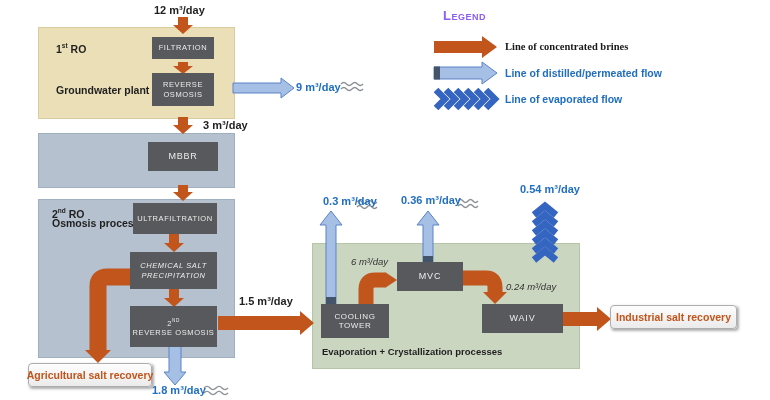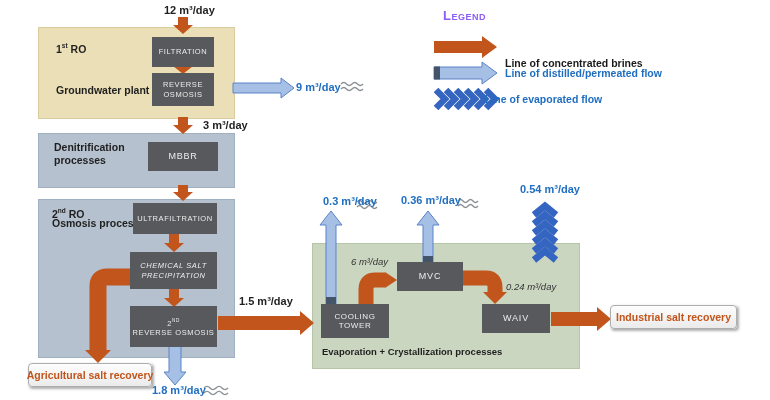--- a/index.html
+++ b/index.html
@@ -98,51 +98,49 @@
       <path d="M446 90 L455 99 L446 108"></path>
       <path d="M456 90 L465 99 L456 108"></path>
       <path d="M466 90 L475 99 L466 108"></path>
       <path d="M476 90 L485 99 L476 108"></path>
       <path d="M486 90 L495 99 L486 108"></path>
     </g>
   </svg>
 
   <div class="section-title" style="left:56px;top:39px;"><span>1</span><sup>st</sup><span> RO</span></div>
   <div class="section-title" style="left:56px;top:61px;margin-top:23px;">Groundwater plant</div>
-  <div class="section-title two-line" style="left:54px;top:141px;">Denitrification
-processes</div>
   <div class="section-title" style="left:52px;top:204px;"><span>2</span><sup>nd</sup><span> RO</span></div>
   <div class="section-title" style="left:52px;top:217px;">Osmosis process</div>
   <div class="section-title" style="left:322px;top:345px;font-size:9.5px;">Evaporation + Crystallization processes</div>
 
-  <div class="darkbox" style="left:152px;top:37px;width:62px;height:30px;">FILTRATION</div>
+  <div class="darkbox" style="left:152px;top:37px;width:62px;height:22px;">FILTRATION</div>
   <div class="darkbox" style="left:152px;top:73px;width:62px;height:33px;">REVERSE OSMOSIS</div>
   <div class="darkbox md" style="left:148px;top:142px;width:70px;height:29px;">MBBR</div>
   <div class="darkbox" style="left:133px;top:203px;width:84px;height:31px;">ULTRAFILTRATION</div>
   <div class="darkbox" style="left:130px;top:252px;width:87px;height:37px;font-style:italic;">CHEMICAL SALT PRECIPITATION</div>
   <div class="darkbox" style="left:130px;top:306px;width:87px;height:41px;flex-direction:column;">
     <span><span>2</span><sup>nd</sup></span>
     <span>REVERSE OSMOSIS</span>
   </div>
   <div class="darkbox" style="left:321px;top:304px;width:68px;height:34px;font-size:8px;">COOLING TOWER</div>
   <div class="darkbox md" style="left:397px;top:262px;width:66px;height:29px;text-align:right;">MVC</div>
-  <div class="darkbox md" style="left:482px;top:304px;width:68px;height:29px;">WAIV</div>
+  <div class="darkbox md" style="left:482px;top:304px;width:81px;height:29px;">WAIV</div>
 
-  <div class="flow-label fl-black" style="left:164px;top:4px;">12 m³/day</div>
+  <div class="flow-label fl-black" style="left:154px;top:4px;">12 m³/day</div>
   <div class="flow-label fl-blue" style="left:296px;top:81px;">9 m³/day</div>
   <div class="flow-label fl-black" style="left:203px;top:119px;">3 m³/day</div>
   <div class="flow-label fl-black" style="left:239px;top:295px;">1.5 m³/day</div>
   <div class="flow-label fl-blue" style="left:152px;top:384px;">1.8 m³/day</div>
   <div class="flow-label fl-blue" style="left:313px;top:195px;padding-left:10px;">0.3 m³/day</div>
   <div class="flow-label fl-blue" style="left:401px;top:194px;">0.36 m³/day</div>
   <div class="flow-label fl-blue" style="left:520px;top:183px;">0.54 m³/day</div>
   <div class="flow-label fl-italic" style="left:351px;top:256px;">6 m³/day</div>
   <div class="flow-label fl-italic" style="left:506px;top:281px;">0.24 m³/day</div>
 
   <div class="chip" style="left:28px;top:363px;width:122px;height:22px;">Agricultural salt recovery</div>
   <div class="chip" style="left:610px;top:305px;width:125px;height:22px;">Industrial salt recovery</div>
 
   <div class="legend-title" style="left:443px;top:8px;">Legend</div>
-  <div class="legend-label ll-black" style="left:505px;top:57px;">Line of concentrated brines</div>
+  <div class="legend-label ll-black" style="left:505px;top:41px;font-family:Liberation Serif, serif;">Line of concentrated brines</div>
   <div class="legend-label ll-blue" style="left:505px;top:67px;">Line of distilled/permeated flow</div>
-  <div class="legend-label ll-blue" style="left:485px;top:93px;">Line of evaporated flow</div>
+  <div class="legend-label ll-blue" style="left:505px;top:93px;">Line of evaporated flow</div>
 
 </div>
 
 </body></html>

